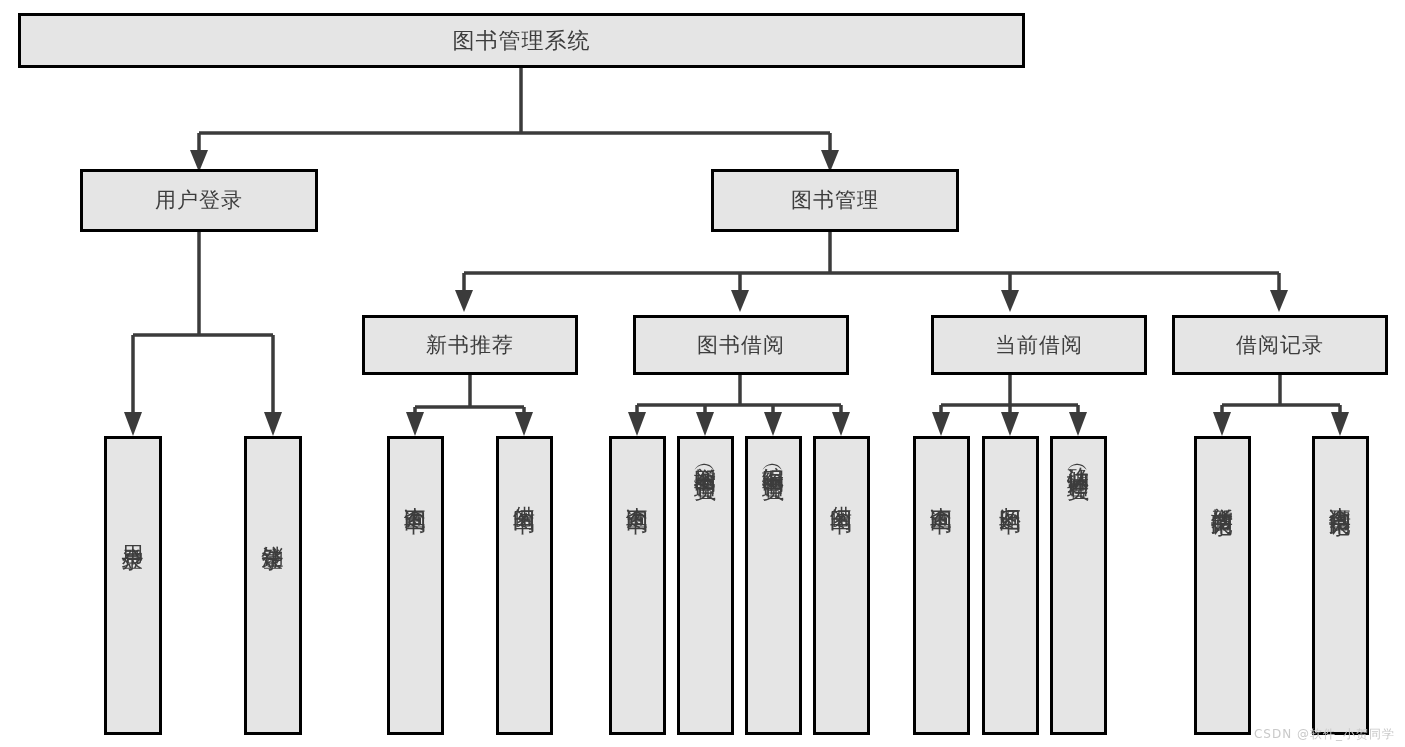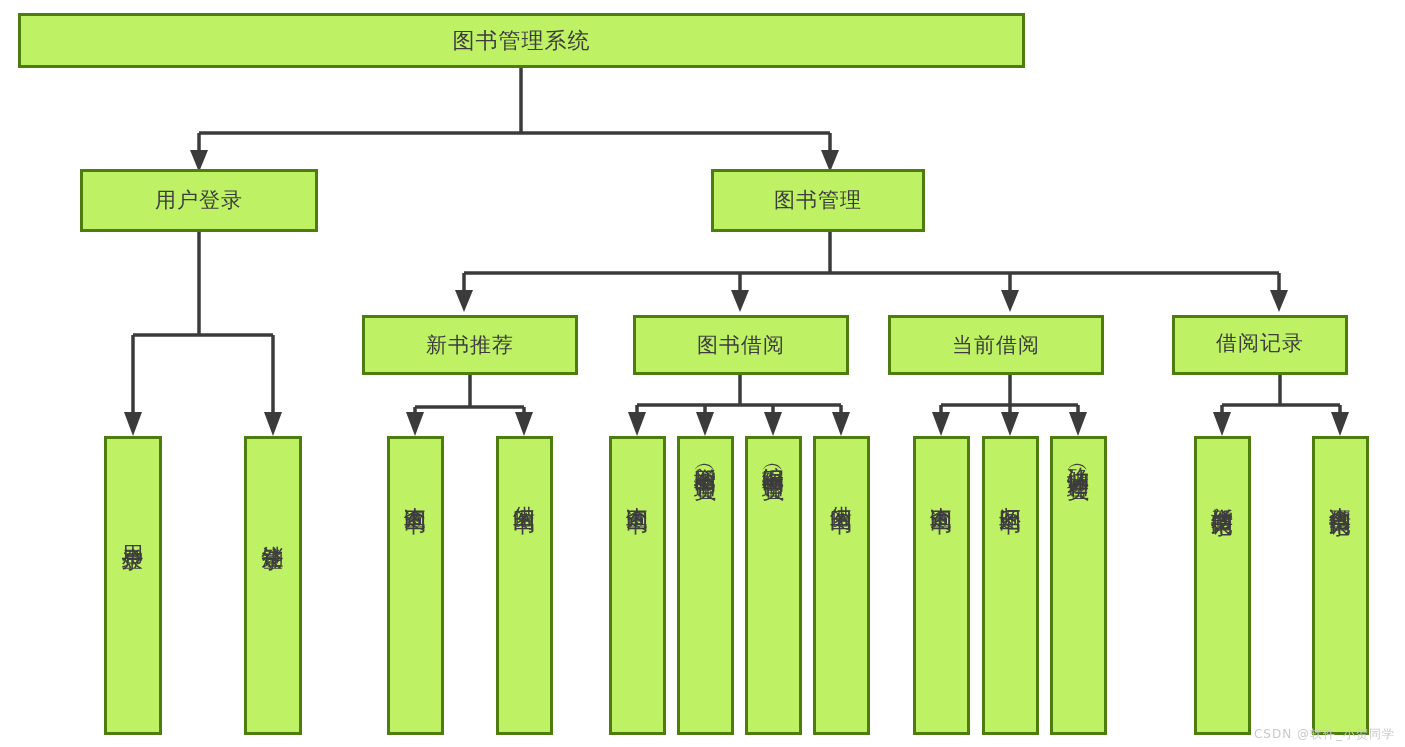--- a/index.html
+++ b/index.html
@@ -3,22 +3,22 @@
 <meta charset="utf-8">
 <style>
   html,body{margin:0;padding:0;background:#ffffff;}
   body{font-family:"DejaVu Sans","Liberation Sans",sans-serif;}
   #canvas{position:relative;width:1405px;height:747px;background:#ffffff;overflow:hidden;}
   svg.wires{position:absolute;left:0;top:0;width:1405px;height:747px;pointer-events:none;}
 
   .node{
     position:absolute;
     box-sizing:border-box;
-    background:#bef264;
-    border:3px solid #4d7c0f;
+    background:#e5e5e5;
+    border:3px solid #000000;
     display:flex;
     align-items:center;
     justify-content:center;
     color:#3d3d3d;
   }
   .node .lbl{
     font-size:21px;
     line-height:1.15;
     letter-spacing:1px;
     white-space:nowrap;
@@ -128,34 +128,34 @@
     </g>
   </svg>
 
   <div class="node root" style="left:18px;top:13px;width:1007px;height:55px;">
     <span class="lbl">图书管理系统</span>
   </div>
 
   <div class="node" style="left:80px;top:169px;width:238px;height:63px;">
     <span class="lbl">用户登录</span>
   </div>
-  <div class="node" style="left:711px;top:169px;width:214px;height:63px;">
+  <div class="node" style="left:711px;top:169px;width:248px;height:63px;">
     <span class="lbl">图书管理</span>
   </div>
 
   <div class="node" style="left:633px;top:315px;width:216px;height:60px;">
     <span class="lbl">图书借阅</span>
   </div>
   <div class="node" style="left:362px;top:315px;width:216px;height:60px;">
     <span class="lbl">新书推荐</span>
   </div>
-  <div class="node" style="left:888px;top:315px;width:216px;height:60px;">
+  <div class="node" style="left:931px;top:315px;width:216px;height:60px;">
     <span class="lbl">当前借阅</span>
   </div>
-  <div class="node" style="left:1172px;top:315px;width:176px;height:60px;font-family:Liberation Mono, monospace;">
+  <div class="node" style="left:1172px;top:315px;width:216px;height:60px;">
     <span class="lbl">借阅记录</span>
   </div>
 
   <div class="node leaf mid" style="left:104px;top:436px;width:58px;height:299px;">
     <span class="lbl">用户登录</span>
   </div>
   <div class="node leaf mid" style="left:244px;top:436px;width:58px;height:299px;">
     <span class="lbl">注销登录</span>
   </div>
 

